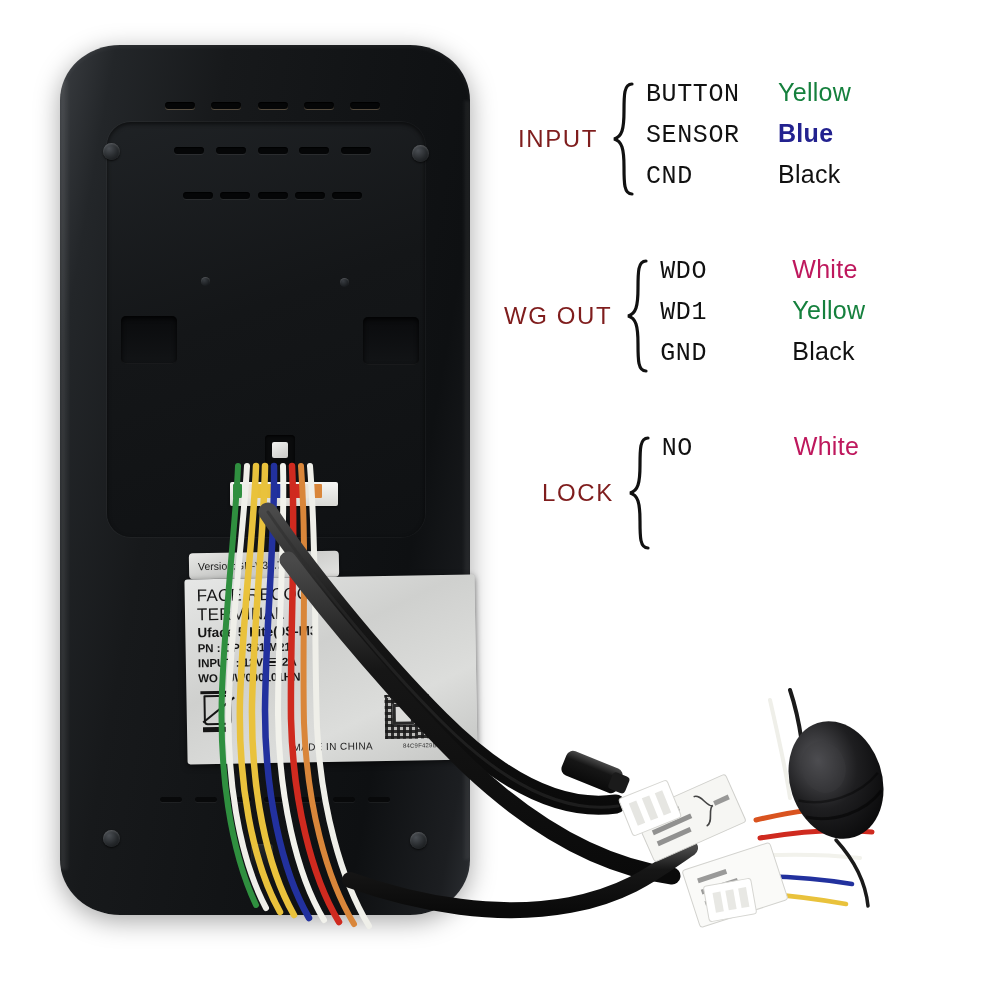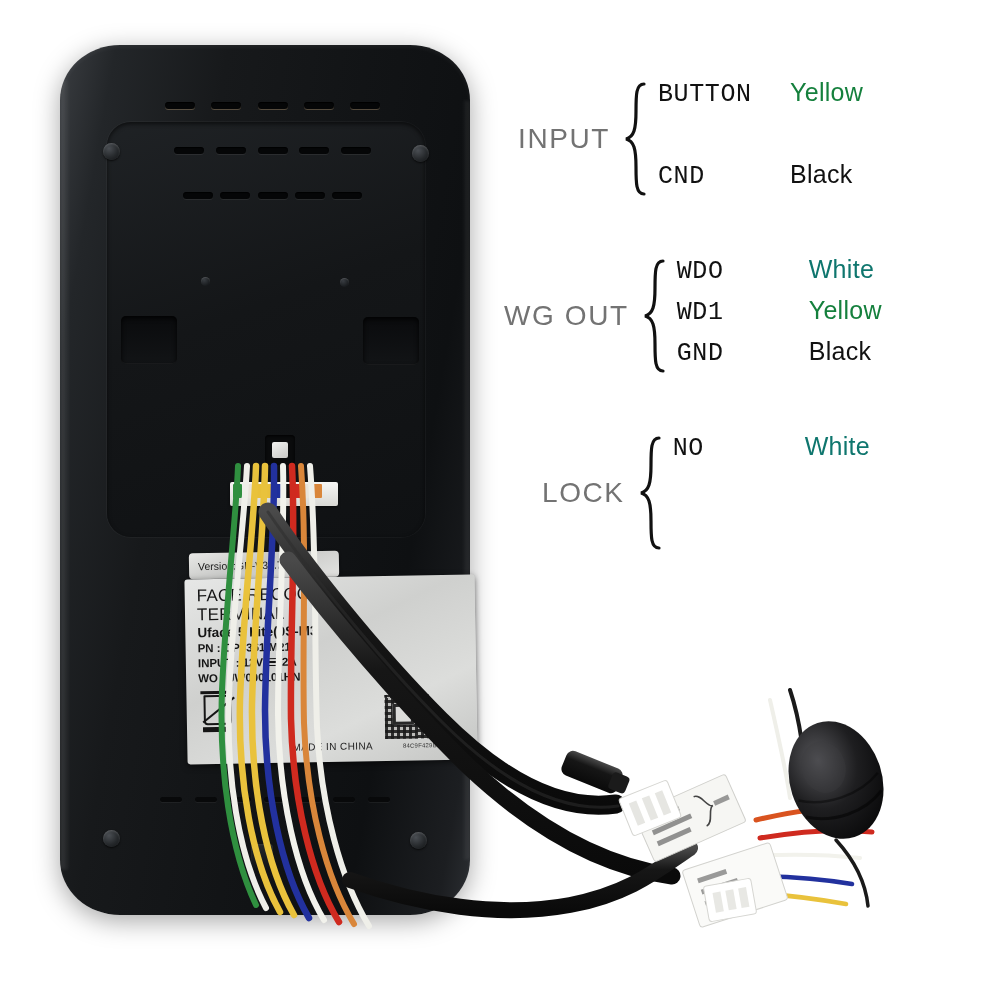--- a/index.html
+++ b/index.html
@@ -177,39 +177,39 @@
   .qrcode-txt{position:absolute;right:36px;bottom:12px;font-size:6px;color:#333;letter-spacing:.2px;}
 
   
   .legend{position:absolute;left:500px;top:60px;width:470px;height:520px;}
   .group{position:absolute;display:flex;align-items:center;}
   .group.g-input{left:18px;top:18px;}
   .group.g-wgout{left:4px;top:195px;}
   .group.g-lock{left:42px;top:372px;}
 
   .grp-name{
-    font-size:28px;color:#737373;letter-spacing:1.6px;
+    font-size:24px;color:#7f1d1d;letter-spacing:1.6px;
     white-space:nowrap;margin-right:12px;
     font-family:"Liberation Sans",sans-serif;
   }
   .brace{width:26px;height:116px;flex:0 0 26px;margin-right:10px;}
   .rows{display:flex;flex-direction:column;justify-content:space-between;height:122px;}
   .row{display:flex;align-items:baseline;height:40px;}
   .pin-name{
     width:132px;font-size:25px;color:#111;letter-spacing:.6px;
     white-space:nowrap;font-family:Liberation Mono, monospace;
   }
   .pin-color{
     font-size:25px;white-space:nowrap;letter-spacing:.3px;
     font-family:"Liberation Sans",sans-serif;
   }
   .c-yellow{color:#15803d;}
   .c-blue{color:#23228f;font-weight:bold;}
   .c-black{color:#111111;}
-  .c-white{color:#0f766e;}
+  .c-white{color:#be185d;}
   .c-orange{color:#dda82c;}
   .c-red{color:#c9140f;font-weight:bold;}
 </style>
 </head>
 <body>
 
 <div id="stage">
 
   <div class="device-photo">
     <div class="dev-body"></div>
@@ -405,20 +405,24 @@
       <div class="grp-name">INPUT</div>
       <svg class="brace" viewBox="0 0 26 116">
         <path d="M22,3 C14,3 14,14 14,30 C14,48 12,56 4,58 C12,60 14,68 14,86 C14,102 14,113 22,113" fill="none" stroke="#111" stroke-width="3.2" stroke-linecap="round"></path>
       </svg>
       <div class="rows">
         <div class="row">
           <span class="pin-name">BUTTON</span>
           <span class="pin-color c-yellow">Yellow</span>
         </div>
         <div class="row">
+          <span class="pin-name">SENSOR</span>
+          <span class="pin-color c-blue">Blue</span>
+        </div>
+        <div class="row">
           <span class="pin-name">CND</span>
           <span class="pin-color c-black">Black</span>
         </div>
       </div>
     </div>
 
     <div class="group g-wgout">
       <div class="grp-name">WG OUT</div>
       <svg class="brace" viewBox="0 0 26 116">
         <path d="M22,3 C14,3 14,14 14,30 C14,48 12,56 4,58 C12,60 14,68 14,86 C14,102 14,113 22,113" fill="none" stroke="#111" stroke-width="3.2" stroke-linecap="round"></path>

